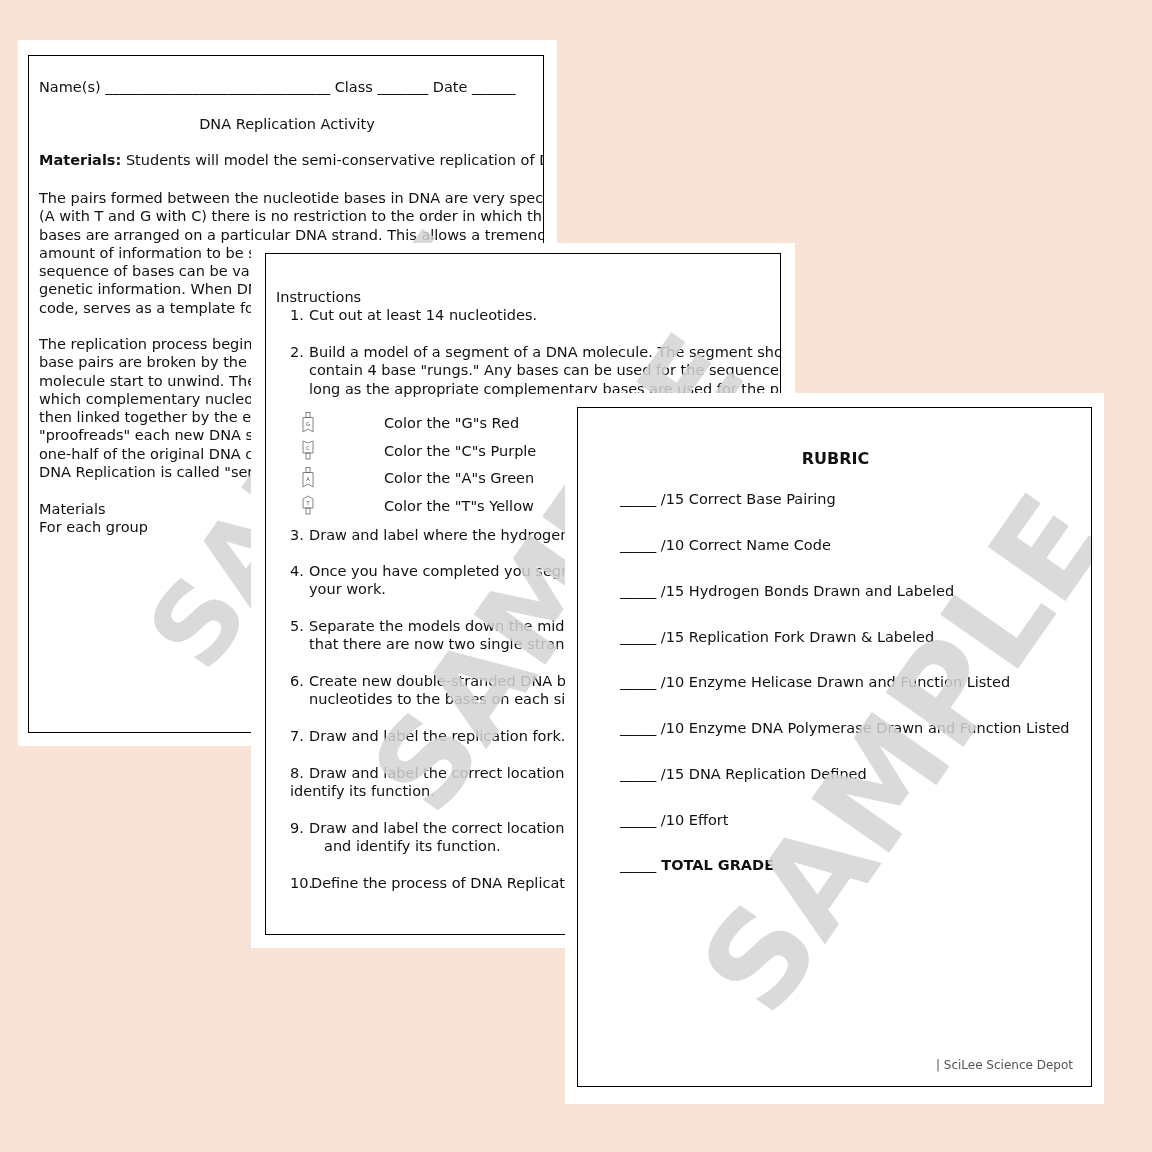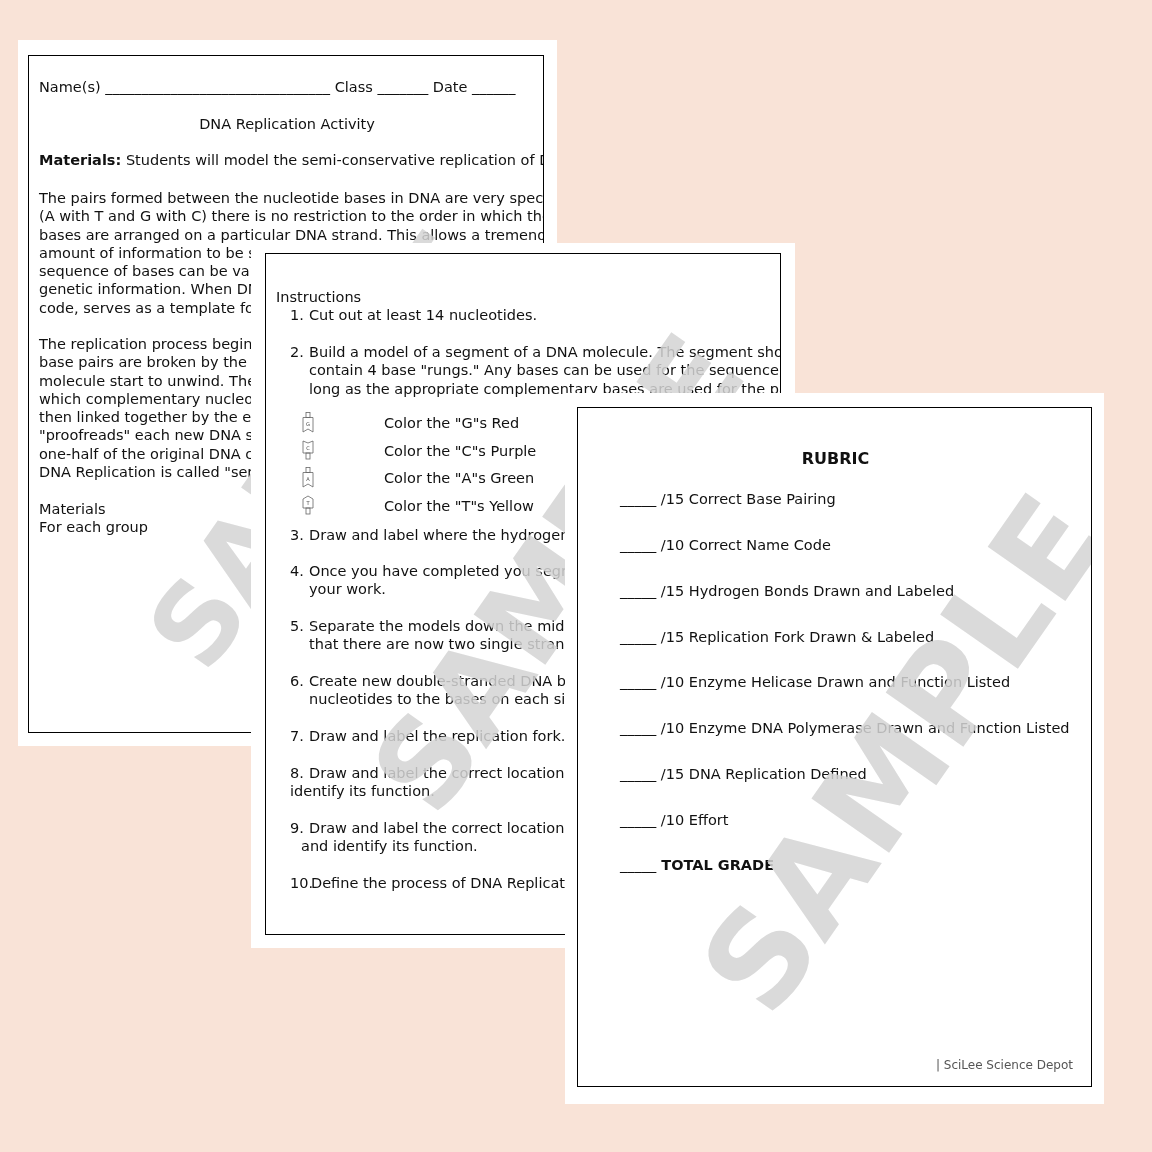--- a/index.html
+++ b/index.html
@@ -139,21 +139,21 @@
       <div class="txt" style="margin-left:19px;text-align:center;">Draw and label the replication fork.</div>
     </div>
     <div class="abs" style="left:24px; top:510px;">
       <span class="txt abs" style="left:0;">8.</span>
       <div class="txt" style="margin-left:19px;">Draw and label the correct location of</div>
       <div class="txt" style="">identify its function.</div>
     </div>
     <div class="abs" style="left:24px; top:565px;">
       <span class="txt abs" style="left:0;">9.</span>
       <div class="txt" style="margin-left:19px;">Draw and label the correct location of</div>
-      <div class="txt" style="margin-left:11px;">and identify its function.</div>
+      <div class="txt" style="margin-left:34px;">and identify its function.</div>
     </div>
     <div class="abs" style="left:24px; top:620px;">
       <span class="txt abs" style="left:0;">10.</span>
       <div class="txt" style="margin-left:21px;">Define the process of DNA Replicatio</div>
     </div>
     <div class="watermark" style="left:20px; top:250px; font-size:120px; transform:rotate(-55deg);">SAMPLE</div>
   </div>
 </div>
 
 <div class="sheet" id="p3">

